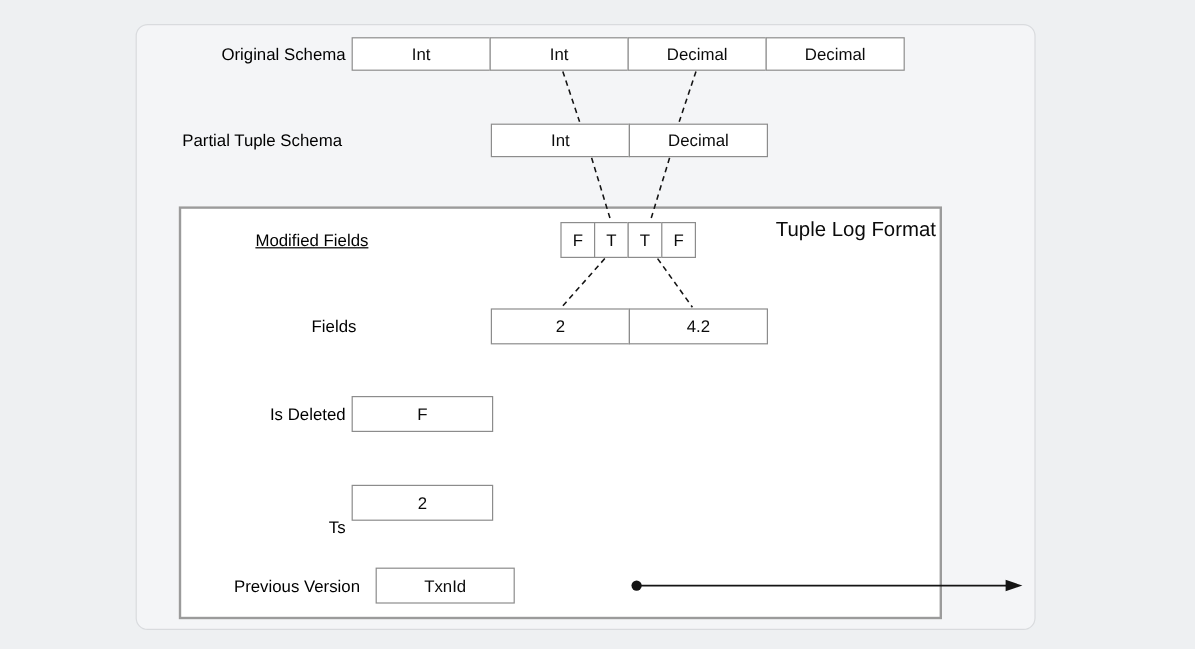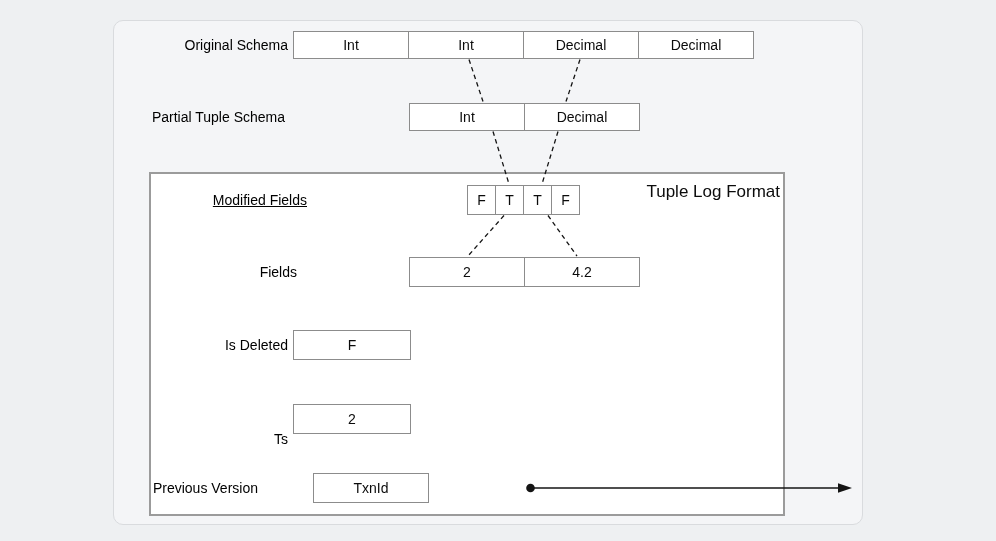--- a/index.html
+++ b/index.html
@@ -140,18 +140,18 @@
   <div class="row-label" style="top:335px; right:708px;">Is Deleted</div>
   <div class="cells" style="left:293px; top:330px;">
     <div class="cell w-single h-row">F</div>
   </div>
 
   <div class="row-label" style="top:409px; right:708px;margin-top:20px;">Ts</div>
   <div class="cells" style="left:293px; top:404px;">
     <div class="cell w-single h-row">2</div>
   </div>
 
-  <div class="row-label" style="top:478px; right:738px;text-align:center;">Previous Version</div>
+  <div class="row-label" style="top:478px; right:696px;text-align:center;">Previous Version</div>
   <div class="cells" style="left:293px; top:473px;margin-left:20px;">
     <div class="cell w-wide h-row">TxnId</div>
   </div>
 
 </div>
 
 </body></html>

